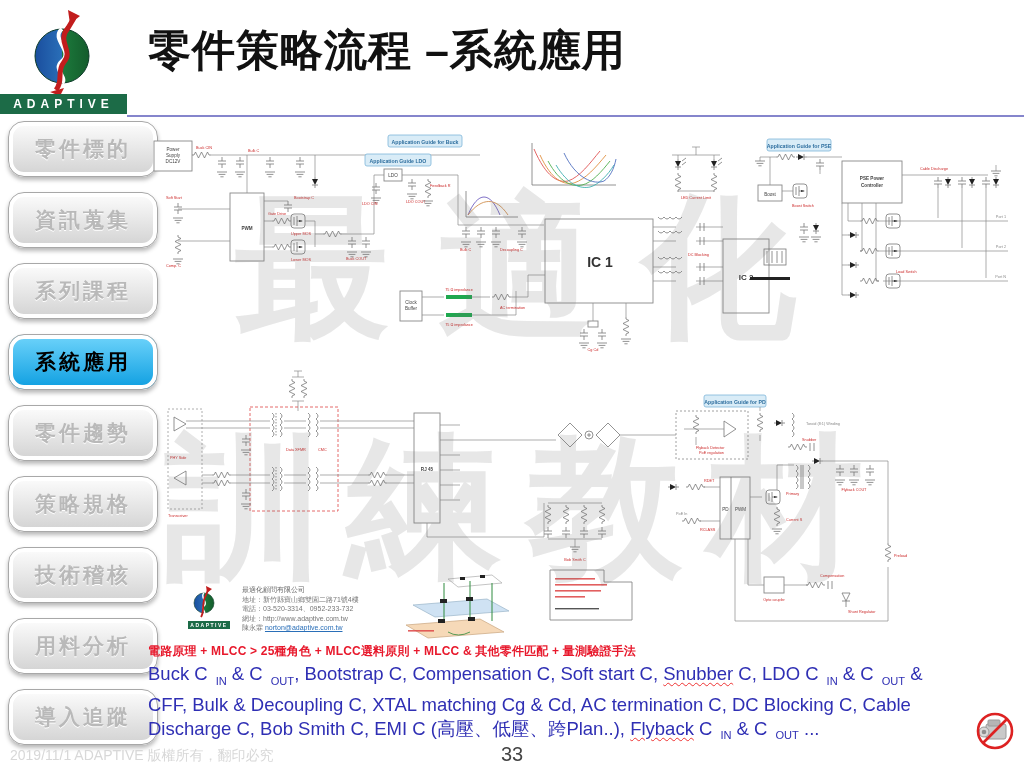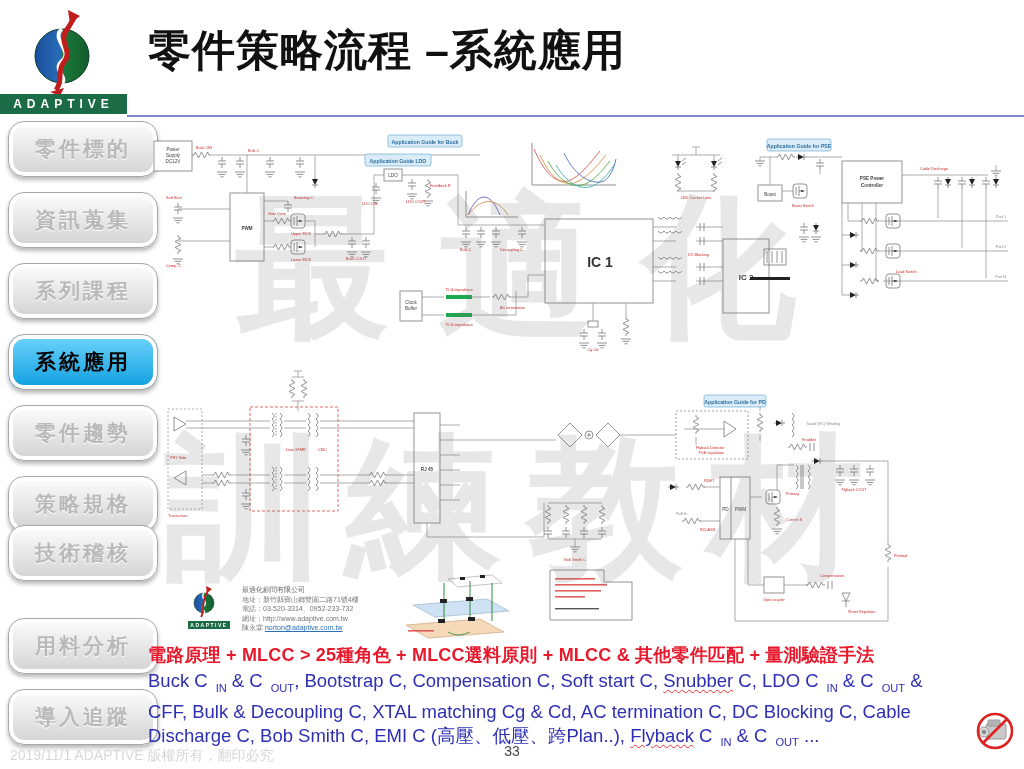--- a/index.html
+++ b/index.html
@@ -45,28 +45,28 @@
   
   .company{position:absolute;left:188px;top:585px;display:flex;gap:8px;z-index:6;}
   .cinfo{font-size:7px;color:#777;line-height:9.5px;}
   .cinfo .cname{color:#666;}
   .cinfo a{color:#2a6fb8;text-decoration:underline;}
   .minibrand{width:42px;height:8px;background:#1c6b47;color:#fff;font-size:5px;letter-spacing:1.5px;
              text-align:center;line-height:8px;font-weight:bold;margin-top:2px;}
 
   
   .summary{position:absolute;left:148px;top:643px;width:872px;z-index:7;}
-  .headline{color:#e8192c;font-weight:bold;font-size:18px;letter-spacing:0.2px;margin-bottom:2px;}
+  .headline{color:#e8192c;font-weight:bold;font-size:12px;letter-spacing:0.2px;margin-bottom:2px;}
   .bluetext{color:#2f2fb4;font-size:18.5px;line-height:23.5px;}
   .bluetext sub{font-size:0.6em;padding-left:8px;}
   .sq{text-decoration:underline wavy #e33;text-decoration-thickness:1px;text-underline-offset:2px;}
 
   
   .copyright{position:absolute;left:10px;top:747px;font-size:14px;color:#d8d8d8;z-index:7;}
-  .pagenum{position:absolute;left:472px;top:743px;width:80px;text-align:center;font-size:14px;color:#444;z-index:7;}
+  .pagenum{position:absolute;left:472px;top:743px;width:80px;text-align:center;font-size:20px;color:#444;z-index:7;}
   .nocam{position:absolute;left:972px;top:704px;z-index:8;}
 </style>
 </head>
 <body>
 
 <div class="slide">
 
   <svg class="logo" width="104" height="92" viewBox="0 0 104 92">
     <defs>
       <linearGradient id="gl" x1="0" y1="0" x2="1" y2="0">
@@ -86,21 +86,21 @@
   <div class="title">零件策略流程 –系統應用</div>
   <div class="brandbar">ADAPTIVE</div>
   <div class="sep"></div>
 
   <div class="sbtn" style="top:121px">零件標的</div>
   <div class="sbtn" style="top:192px">資訊蒐集</div>
   <div class="sbtn" style="top:263px">系列課程</div>
   <div class="sbtn active" style="top:334px">系統應用</div>
   <div class="sbtn" style="top:405px">零件趨勢</div>
   <div class="sbtn" style="top:476px">策略規格</div>
-  <div class="sbtn" style="top:525px">技術稽核</div>
+  <div class="sbtn" style="top:547px">技術稽核</div>
   <div class="sbtn" style="top:618px">用料分析</div>
   <div class="sbtn" style="top:689px">導入追蹤</div>
 
   <svg class="diagram" width="872" height="518" viewBox="0 0 872 518">
     <defs>
       <g id="cap">
           <path class="comp" d="M0 0 V4 M-4 4 H4 M-4 7 H4 M0 7 V11"></path>
         </g>
       <g id="gnd">
           <path class="comp" d="M-5 0 H5 M-3.4 2.4 H3.4 M-1.6 4.8 H1.6"></path>

